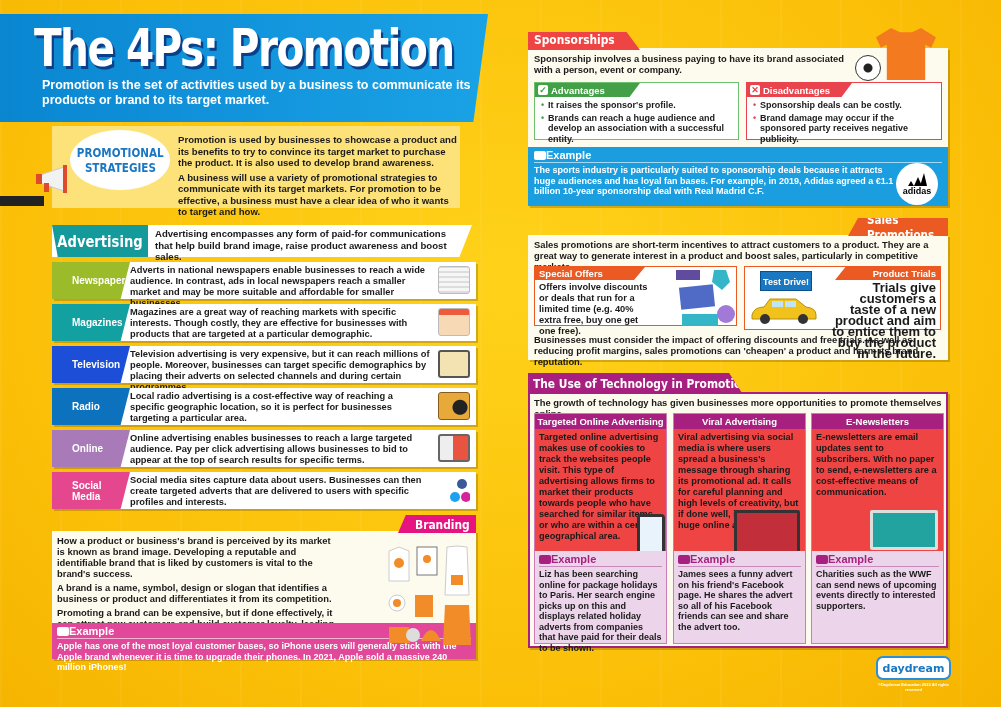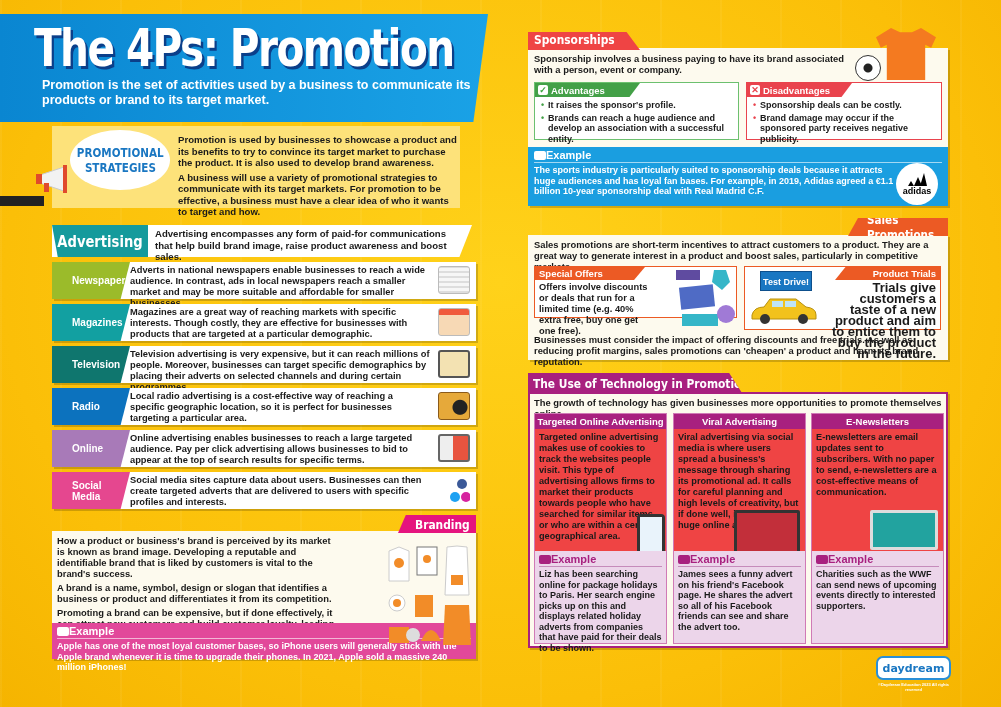--- a/index.html
+++ b/index.html
@@ -65,21 +65,21 @@
 .sp-ex .ex-t{width:360px}
 .adidas{left:896px;top:163px;width:42px;height:42px;border-radius:50%;background:#fff;display:flex;flex-direction:column;align-items:center;justify-content:center;color:#000;font-size:9px;font-weight:bold}
 .shirt{left:876px;top:28px;width:60px;height:52px;background:#f47a20;clip-path:polygon(25% 0,40% 8%,60% 8%,75% 0,100% 18%,92% 38%,82% 32%,82% 100%,18% 100%,18% 32%,8% 38%,0 18%)}
 .ball{left:855px;top:55px;width:26px;height:26px;border-radius:50%;background:radial-gradient(circle,#222 0 4px,#fff 5px);border:1px solid #333}
 
 
 .sales-box{left:528px;top:235px;width:420px;height:125px;background:#fdfaee;box-shadow:2px 2px 0 rgba(0,0,0,.18)}
 .sales-tag{left:848px;top:218px;width:100px;height:18px;background:#ec5a24;clip-path:polygon(10% 0,100% 0,100% 100%,0 100%);display:flex;align-items:center;justify-content:flex-end;padding-right:5px}
 .sales-tag span{color:#fff;font-family:"DejaVu Sans",sans-serif;font-weight:bold;font-size:13px;transform:scaleX(.8);transform-origin:right}
 .sales-text{left:534px;top:239px;width:410px;font-size:9.4px;font-weight:bold;line-height:11px}
-.so-box{left:534px;top:266px;width:203px;height:52px;border:1px solid #ec5a24;background:#fff}
+.so-box{left:534px;top:266px;width:203px;height:60px;border:1px solid #ec5a24;background:#fff}
 .pt-box{left:744px;top:266px;width:197px;height:64px;border:1px solid #ec5a24;background:#fff}
 .so-h{height:13px;background:#ec5a24;color:#fff;font-size:9.5px;font-weight:bold;padding-left:4px;width:110px;clip-path:polygon(0 0,100% 0,90% 100%,0 100%);line-height:13px}
 .pt-h{position:absolute;right:0;top:0;height:13px;background:#ec5a24;color:#fff;font-size:9.5px;font-weight:bold;padding-right:4px;width:105px;text-align:right;clip-path:polygon(10% 0,100% 0,100% 100%,0 100%);line-height:13px}
 .so-t{position:absolute;left:4px;top:15px;width:110px;font-size:9.3px;font-weight:bold;line-height:11px}
 .pt-t{position:absolute;right:4px;top:15px;width:110px;text-align:right;font-size:13px;font-weight:bold;line-height:11px}
 .sales-foot{left:534px;top:334px;width:410px;font-size:9.4px;font-weight:bold;line-height:11px}
 .badges{left:672px;top:268px;width:64px;height:60px}
 .testdrive{left:760px;top:271px;width:52px;height:20px;background:#1a77c2;color:#fff;font-size:9px;font-weight:bold;text-align:center;line-height:20px;border:1px solid #0d4f8c}
 .car{left:748px;top:295px;width:72px;height:30px}
 
@@ -140,21 +140,21 @@
   <div class="adv-label" style="background:#9bbb2a">Newspapers</div>
   <div class="adv-text">Adverts in national newspapers enable businesses to reach a wide audience. In contrast, ads in local newspapers reach a smaller market and may be more suitable and affordable for smaller businesses.</div>
   <div class="adv-ico" style="background:repeating-linear-gradient(0deg,#ddd 0 2px,#f6f6f6 2px 5px);border:1px solid #bbb"></div>
 </div>
 <div class="abs adv-row" style="top:304px">
   <div class="adv-label" style="background:#12a0a1">Magazines</div>
   <div class="adv-text">Magazines are a great way of reaching markets with specific interests. Though costly, they are effective for businesses with products that are targeted at a particular demographic.</div>
   <div class="adv-ico" style="background:linear-gradient(#f05a3c 0 25%,#f7d9b5 25%);border:1px solid #bbb"></div>
 </div>
 <div class="abs adv-row" style="top:346px">
-  <div class="adv-label" style="background:#0f766e">Television</div>
+  <div class="adv-label" style="background:#1d4ed8">Television</div>
   <div class="adv-text">Television advertising is very expensive, but it can reach millions of people. Moreover, businesses can target specific demographics by placing their adverts on selected channels and during certain programmes.</div>
   <div class="adv-ico" style="background:#f3e2b2;border:2px solid #555"></div>
 </div>
 <div class="abs adv-row" style="top:388px">
   <div class="adv-label" style="background:#0c72be">Radio</div>
   <div class="adv-text">Local radio advertising is a cost-effective way of reaching a specific geographic location, so it is perfect for businesses targeting a particular area.</div>
   <div class="adv-ico" style="background:radial-gradient(circle at 70% 55%,#222 0 7px,#e6a93a 8px);border:1px solid #8a5a1a"></div>
 </div>
 <div class="abs adv-row" style="top:430px">
   <div class="adv-label" style="background:#a87ab8">Online</div>

